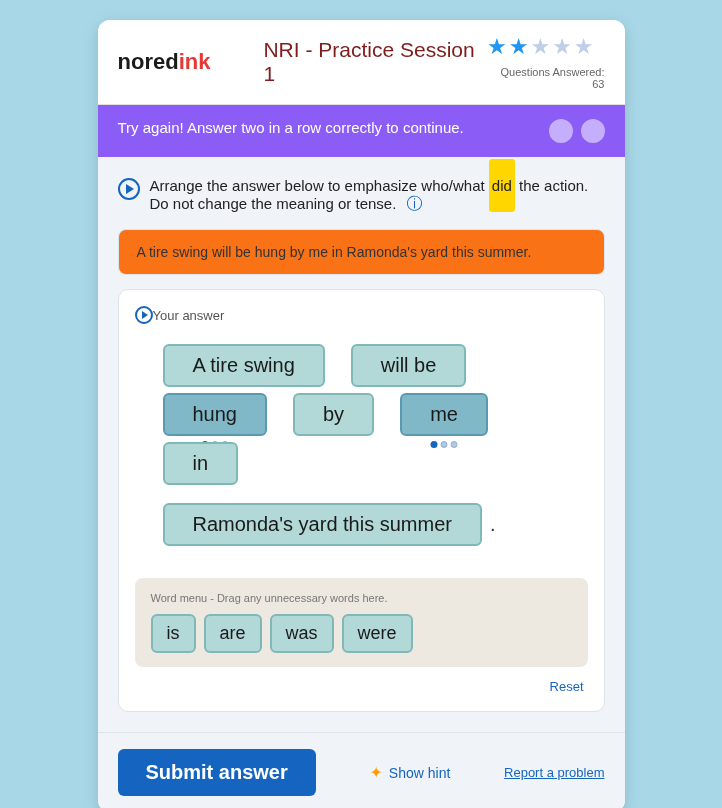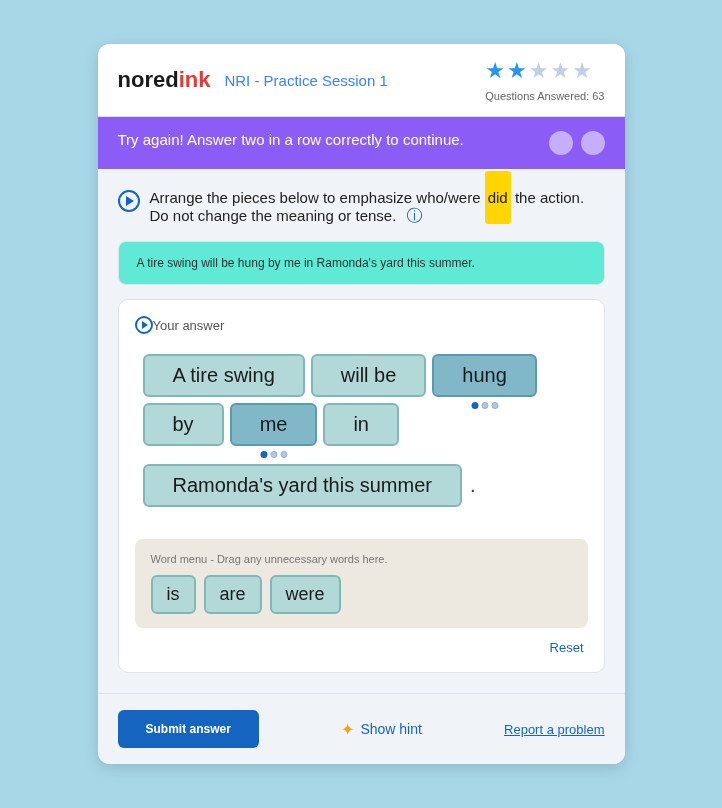--- a/index.html
+++ b/index.html
@@ -33,22 +33,23 @@
       align-items: center;
       gap: 14px;
     }
     .logo {
       font-size: 22px;
       font-weight: bold;
       color: #1a1a1a;
     }
     .logo span.red { color: #e53935; }
     .session-title {
-      font-size: 15px;
-      color: #3b82f6;
+      font-size: 21px;
+      color: #7f1d1d;
+      margin-left: 39px;
     }
     .stars-area {
       text-align: right;
     }
     .stars {
       font-size: 22px;
       display: flex;
       gap: 2px;
     }
     .star-filled { color: #2196f3; }
@@ -125,25 +126,25 @@
     }
     .info-icon {
       color: #1565c0;
       font-size: 16px;
       cursor: pointer;
       margin-left: 6px;
     }
 
     
     .example-sentence {
-      background: #5eead4;
+      background: #f97316;
       border-radius: 8px;
       padding: 14px 18px;
       margin: 14px 0;
-      font-size: 12px;
+      font-size: 14px;
       color: #333;
       border: 1px solid #dde3ea;
     }
 
     
     .answer-section {
       background: #fff;
       border-radius: 10px;
       padding: 16px;
       margin-top: 14px;
@@ -190,20 +191,21 @@
     .word-tile {
       background: #b2d8d8;
       border: 2px solid #80b8b8;
       border-radius: 6px;
       padding: 8px 28px;
       font-size: 20px;
       color: #1a1a1a;
       cursor: grab;
       user-select: none;
       position: relative;
+      margin-left: 20px;
     }
     .word-tile.active {
       background: #80b8c8;
       border-color: #5a9ab0;
     }
     .tile-dots {
       display: flex;
       gap: 3px;
       position: absolute;
       bottom: -14px;
@@ -273,21 +275,21 @@
       align-items: center;
       justify-content: space-between;
       border-top: 1px solid #dde3ea;
     }
     .submit-btn {
       background: #1565c0;
       color: white;
       border: none;
       border-radius: 6px;
       padding: 12px 28px;
-      font-size: 12px;
+      font-size: 20px;
       font-weight: bold;
       cursor: pointer;
     }
     .show-hint {
       display: flex;
       align-items: center;
       gap: 6px;
       color: #1565c0;
       font-size: 14px;
       cursor: pointer;
@@ -337,21 +339,21 @@
       <div class="banner-dot"></div>
       <div class="banner-dot"></div>
     </div>
   </div>
 
   <div class="content">
 
     <div class="instruction-row">
       <div class="play-btn"></div>
       <div class="instruction-text">
-        <span>Arrange the pieces below to emphasize who/were </span><span class="highlight-did">did</span><span> the action. Do not change the meaning or tense.</span>
+        <span>Arrange the answer below to emphasize who/what </span><span class="highlight-did">did</span><span> the action. Do not change the meaning or tense.</span>
         <span class="info-icon">ⓘ</span>
       </div>
     </div>
 
     <div class="example-sentence">A tire swing will be hung by me in Ramonda's yard this summer.</div>
 
     <div class="answer-section">
       <div class="your-answer-label">
         <div class="play-btn-sm"></div>
         <span>Your answer</span>
@@ -386,20 +388,21 @@
           <div class="word-tile">Ramonda's yard this summer</div>
           <span class="period">.</span>
         </div>
       </div>
 
       <div class="word-menu-section">
         <div class="word-menu-label">Word menu - Drag any unnecessary words here.</div>
         <div class="word-menu-tiles">
           <div class="menu-tile">is</div>
           <div class="menu-tile">are</div>
+          <div class="menu-tile">was</div>
           <div class="menu-tile">were</div>
         </div>
       </div>
 
       <div class="reset-row">
         <button class="reset-btn">Reset</button>
       </div>
     </div>
 
   </div>

